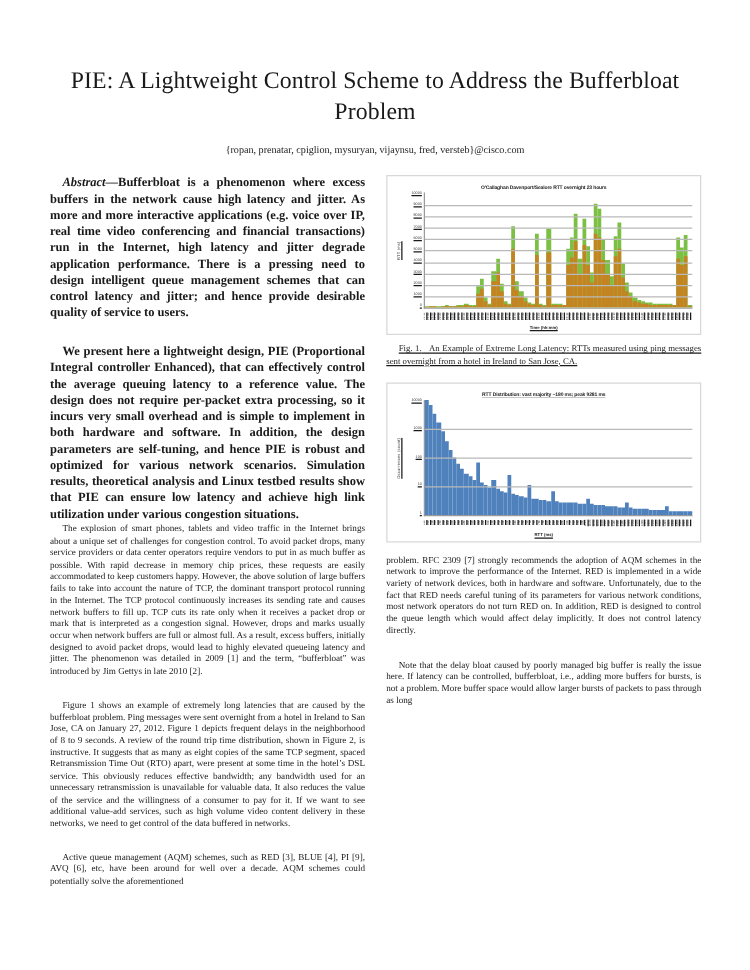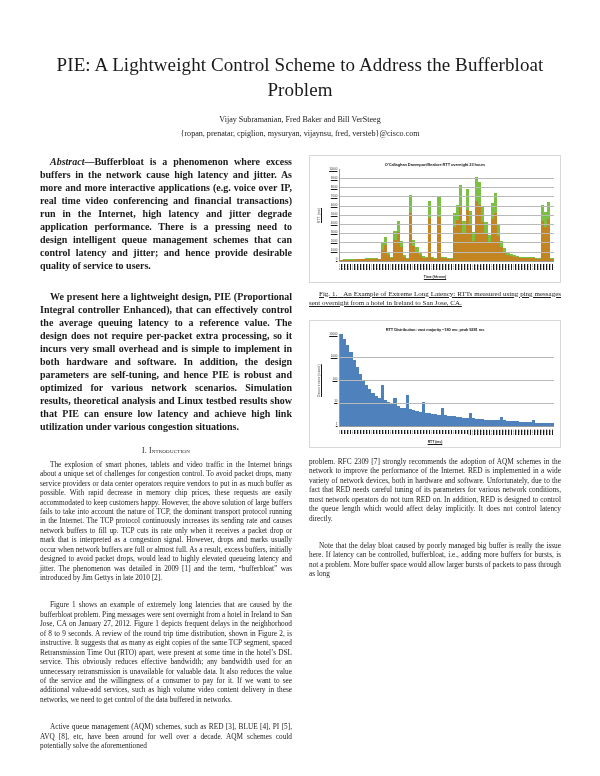--- a/index.html
+++ b/index.html
@@ -196,37 +196,35 @@
     margin-top: 1.5px;
   }
 </style>
 </head>
 <body>
 
 <div class="page">
 
   <h1 class="title">PIE: A Lightweight Control Scheme to Address the Bufferbloat Problem</h1>
 
-  <div class="authors">Vijay Subramanian, Fred Baker and Bill VerSteeg</div>
   <div class="email">{ropan, prenatar, cpiglion, mysuryan, vijaynsu, fred, versteb}@cisco.com</div>
 
   <div class="columns">
 
     <div class="col">
 
       <p class="abstract"><span class="abstract-lead">Abstract</span><span>—</span><span>Bufferbloat is a phenomenon where excess buffers in the network cause high latency and jitter. As more and more interactive applications (e.g. voice over IP, real time video conferencing and financial transactions) run in the Internet, high latency and jitter degrade application performance. There is a pressing need to design intelligent queue management schemes that can control latency and jitter; and hence provide desirable quality of service to users.</span></p>
 
       <p class="abstract gap-p">We present here a lightweight design, PIE (Proportional Integral controller Enhanced), that can effectively control the average queuing latency to a reference value. The design does not require per-packet extra processing, so it incurs very small overhead and is simple to implement in both hardware and software. In addition, the design parameters are self-tuning, and hence PIE is robust and optimized for various network scenarios. Simulation results, theoretical analysis and Linux testbed results show that PIE can ensure low latency and achieve high link utilization under various congestion situations.</p>
 
 
-      <div class="sec-head">I. Introduction</div>
 
       <p>The explosion of smart phones, tablets and video traffic in the Internet brings about a unique set of challenges for congestion control. To avoid packet drops, many service providers or data center operators require vendors to put in as much buffer as possible. With rapid decrease in memory chip prices, these requests are easily accommodated to keep customers happy. However, the above solution of large buffers fails to take into account the nature of TCP, the dominant transport protocol running in the Internet. The TCP protocol continuously increases its sending rate and causes network buffers to fill up. TCP cuts its rate only when it receives a packet drop or mark that is interpreted as a congestion signal. However, drops and marks usually occur when network buffers are full or almost full. As a result, excess buffers, initially designed to avoid packet drops, would lead to highly elevated queueing latency and jitter. The phenomenon was detailed in 2009 [1] and the term, “bufferbloat” was introduced by Jim Gettys in late 2010 [2].</p>
       <p class="gap-p">Figure 1 shows an example of extremely long latencies that are caused by the bufferbloat problem. Ping messages were sent overnight from a hotel in Ireland to San Jose, CA on January 27, 2012. Figure 1 depicts frequent delays in the neighborhood of 8 to 9 seconds. A review of the round trip time distribution, shown in Figure 2, is instructive. It suggests that as many as eight copies of the same TCP segment, spaced Retransmission Time Out (RTO) apart, were present at some time in the hotel’s DSL service. This obviously reduces effective bandwidth; any bandwidth used for an unnecessary retransmission is unavailable for valuable data. It also reduces the value of the service and the willingness of a consumer to pay for it. If we want to see additional value-add services, such as high volume video content delivery in these networks, we need to get control of the data buffered in networks.</p>
-      <p class="gap-p">Active queue management (AQM) schemes, such as RED [3], BLUE [4], PI [5], AVQ [8], etc, have been around for well over a decade. AQM schemes could potentially solve the aforementioned</p>
+      <p class="gap-p">Active queue management (AQM) schemes, such as RED [3], BLUE [4], PI [9], AVQ [6], etc, have been around for well over a decade. AQM schemes could potentially solve the aforementioned</p>
 
     </div>
 
     <div class="col">
 
       <div class="figure">
         <div class="figbox">
           <div class="chart-title">O'Callaghan Davenport/Sealore RTT overnight 23 hours</div>
           <div class="plot-row">
             <div class="ylabel">RTT (ms)</div>

